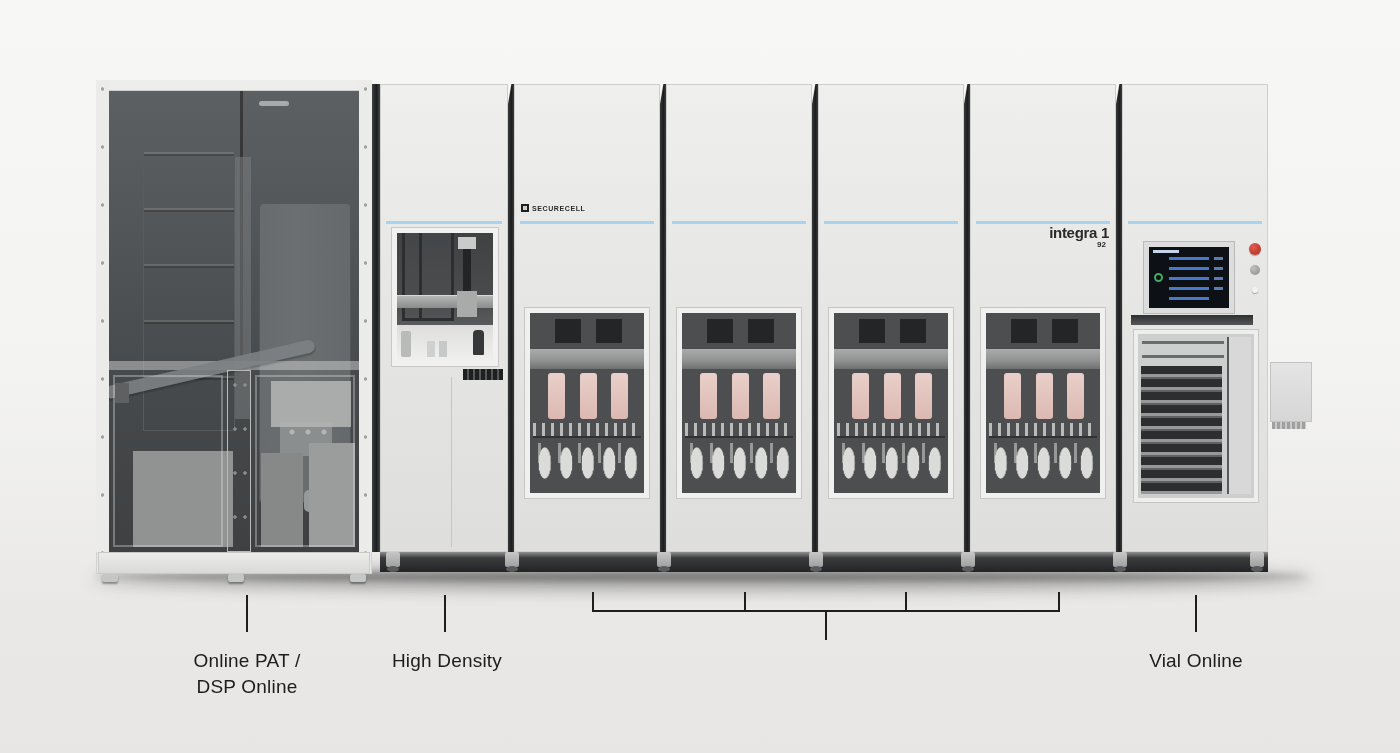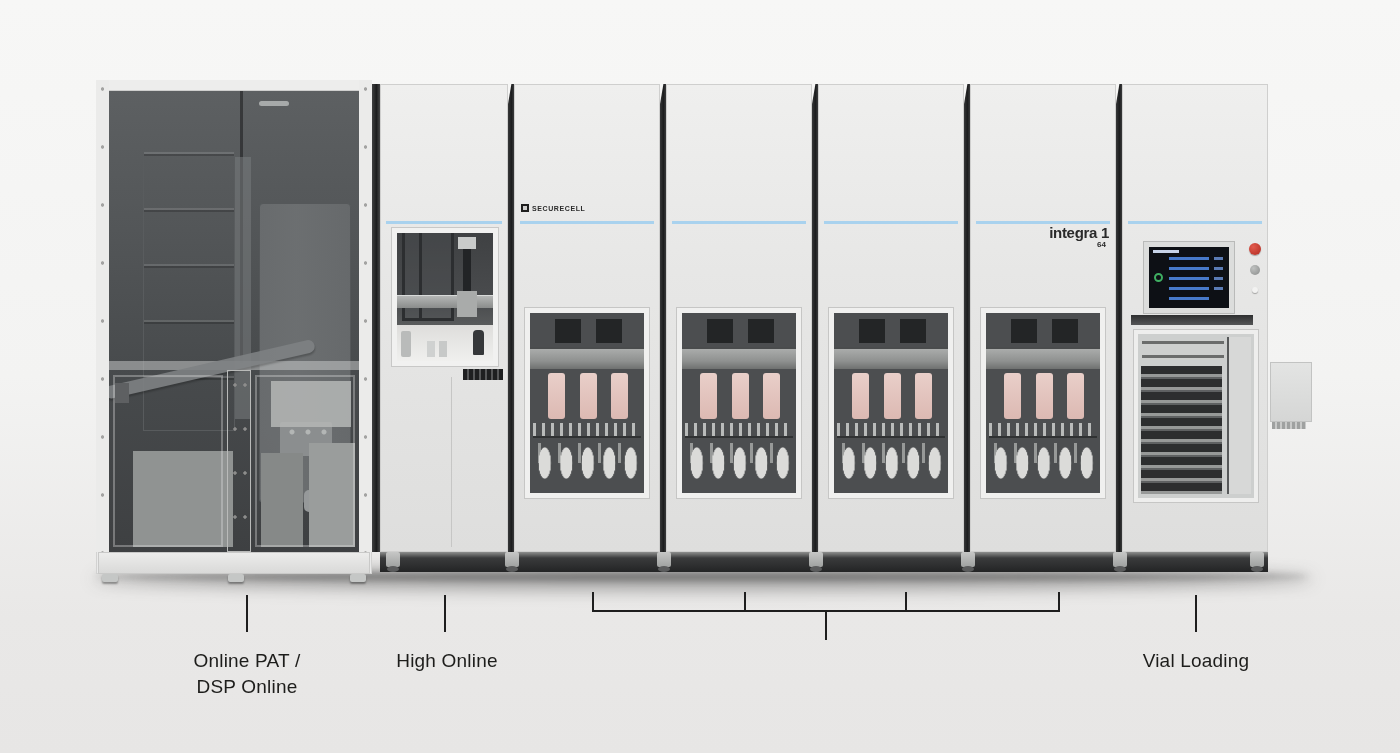--- a/index.html
+++ b/index.html
@@ -298,21 +298,21 @@
         <div class="ram-rods"></div>
         <div class="ram-vessels"></div>
       </div>
     </div>
   </div>
 
   <div class="module ram ram4">
     <div class="mod-blue"></div>
     <div class="integra">
       <div class="name">integra 1</div>
-      <div class="sub">64</div>
+      <div class="sub">92</div>
     </div>
     <div class="ram-window">
       <div class="ram-int">
         <div class="ram-head h1"></div>
         <div class="ram-head h2"></div>
         <div class="ram-rail"></div>
         <div class="ram-col c1"></div>
         <div class="ram-col c2"></div>
         <div class="ram-col c3"></div>
         <div class="ram-clamps"></div>
@@ -366,19 +366,19 @@
   <div class="btick b2"></div>
   <div class="btick b3"></div>
   <div class="btick b4"></div>
   <div class="btick-down"></div>
 
   <div class="lbl p1">
     <div>Online PAT /</div>
     <div>DSP Online</div>
   </div>
   <div class="lbl p2">
-    <div>High Online</div>
+    <div>High Density</div>
   </div>
   <div class="lbl p4">
-    <div>Vial Loading</div>
+    <div>Vial Online</div>
   </div>
 
 </div>
 
 </body></html>

